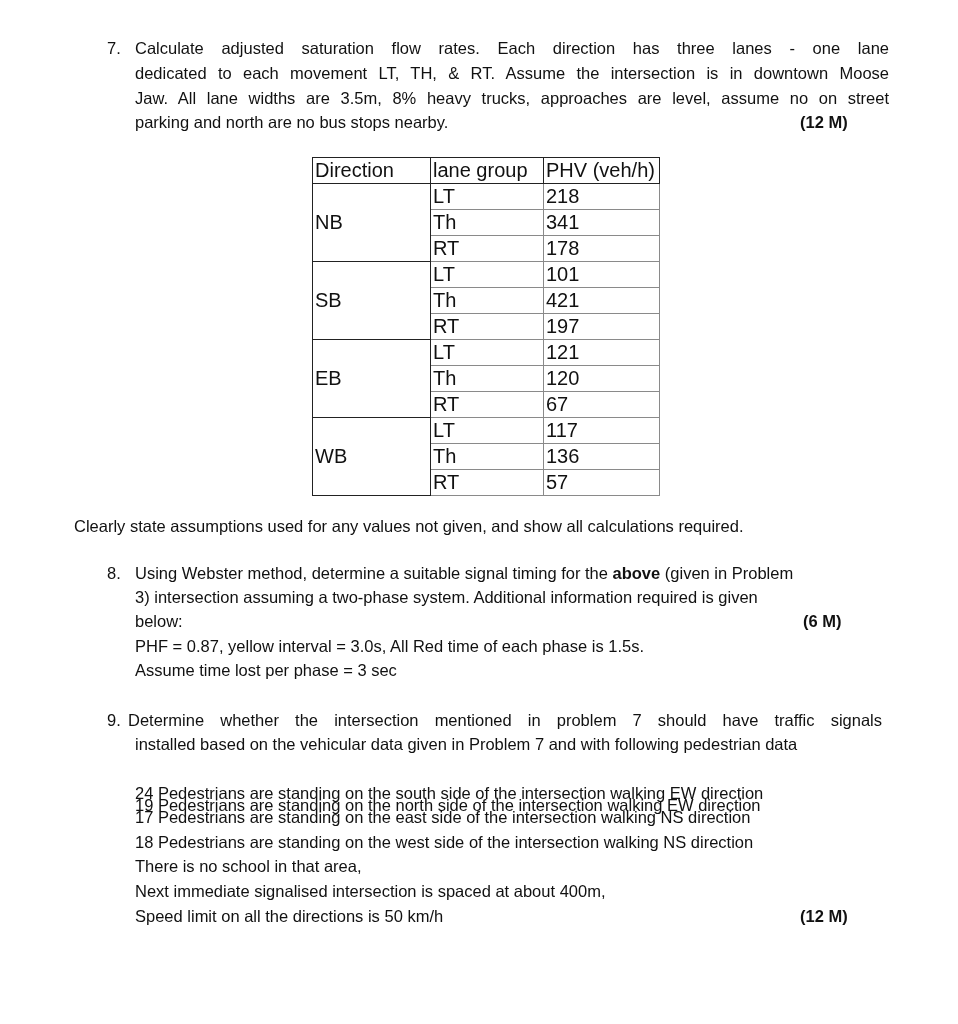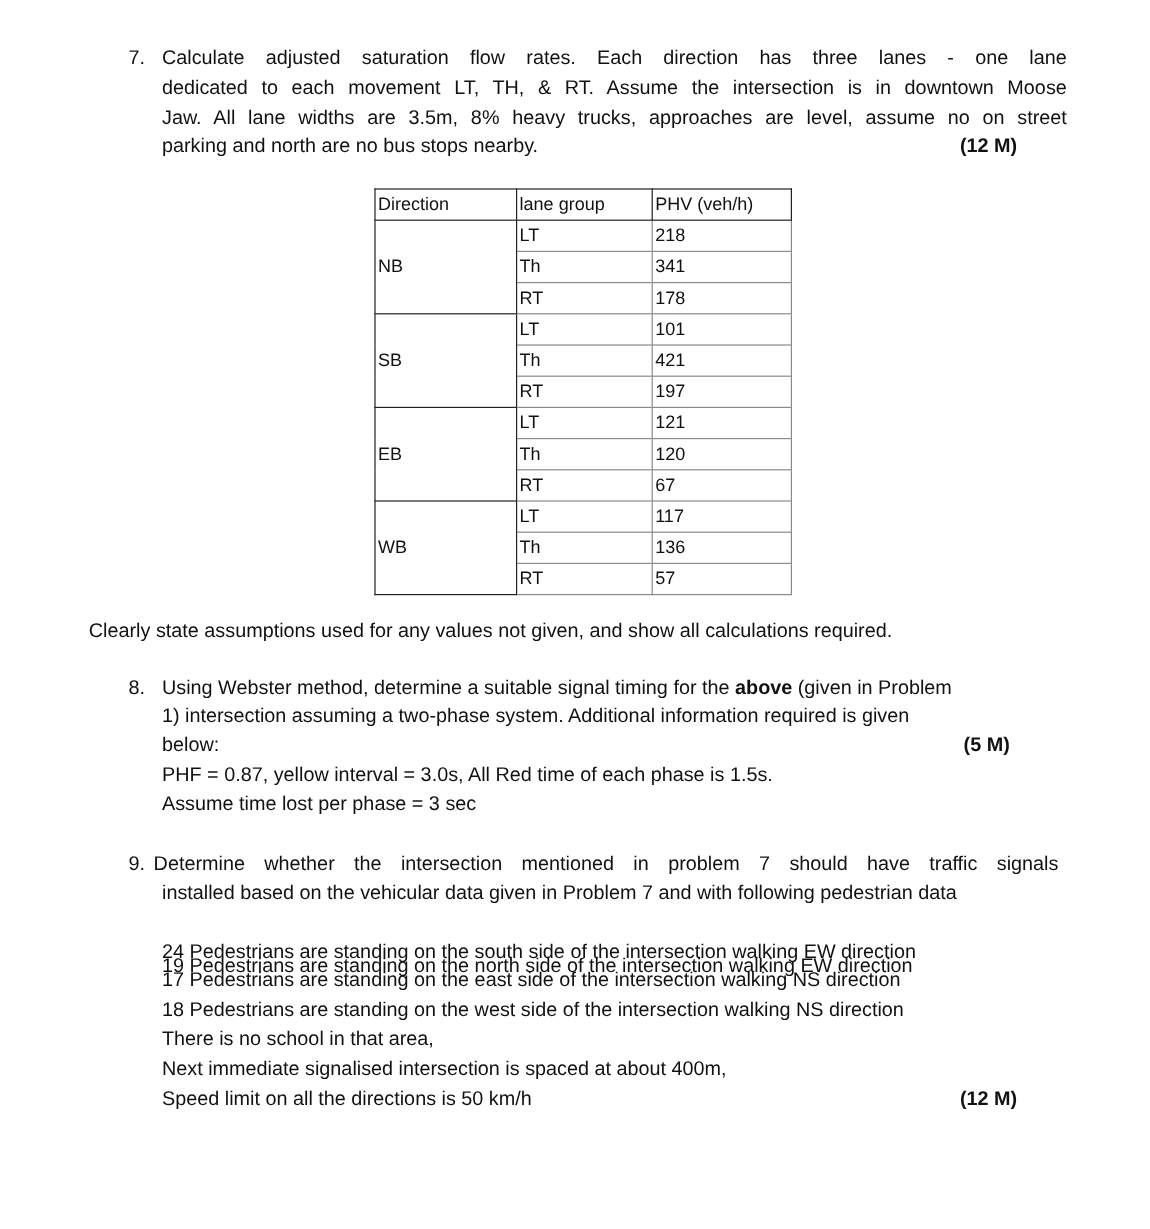--- a/index.html
+++ b/index.html
@@ -5,21 +5,21 @@
   html, body { margin: 0; padding: 0; background: #ffffff; }
   body {
     width: 958px; height: 1024px; position: relative; overflow: hidden;
     font-family: "Liberation Sans", sans-serif; color: #111; font-size: 16.5px;
   }
   .line { position: absolute; white-space: nowrap; line-height: 24px; }
   .just { text-align: justify; text-align-last: justify; white-space: normal; }
   .marks { position: absolute; font-weight: bold; white-space: nowrap; line-height: 24px; }
   table.data {
     position: absolute; left: 312px; top: 157px;
-    border-collapse: collapse; font-size: 15px;
+    border-collapse: collapse; font-size: 20px;
   }
   table.data td {
     border: 1px solid #222; padding: 0 0 0 2px; height: 25px; line-height: 25px;
     vertical-align: middle; box-sizing: border-box;
   }
   table.data td.inner { border-color: #8a8a8a; }
   table.data td.c1 { width: 118px; }
   table.data td.c2 { width: 113px; }
   table.data td.c3 { width: 116px; }
   b { font-weight: bold; }
@@ -100,23 +100,23 @@
     <td class="c3 inner">57</td>
   </tr>
 </tbody>
   </table>
 
 <div class="line" style="left:74px; top:514px;">Clearly state assumptions used for any values not given, and show all calculations required.</div>
 
 <div>
   <span class="line" style="left:107px; top:561px;">8.</span>
   <div class="line" style="left:135px; top:561px;"><span>Using Webster method, determine a suitable signal timing for the </span><b>above</b><span> (given in Problem</span></div>
-  <div class="line" style="left:135px; top:585px;">1) intersection assuming a two-phase system. Additional information required is given</div>
+  <div class="line" style="left:135px; top:585px;">3) intersection assuming a two-phase system. Additional information required is given</div>
   <div class="line" style="left:135px; top:609px;">below:</div>
-  <span class="marks" style="left:803px; top:609px;">(5 M)</span>
+  <span class="marks" style="left:803px; top:609px;">(6 M)</span>
   <div class="line" style="left:135px; top:634px;">PHF = 0.87, yellow interval = 3.0s, All Red time of each phase is 1.5s.</div>
   <div class="line" style="left:135px; top:658px;">Assume time lost per phase = 3 sec</div>
 </div>
 
 <div>
   <span class="line" style="left:107px; top:708px;">9.</span>
   <div class="line just" style="left:128px; top:708px; width:754px;">Determine whether the intersection mentioned in problem 7 should have traffic signals</div>
   <div class="line" style="left:135px; top:732px;">installed based on the vehicular data given in Problem 7 and with following pedestrian data</div>
   <div class="line" style="left:135px; top:757px;margin-top:36px;">19 Pedestrians are standing on the north side of the intersection walking EW direction</div>
   <div class="line" style="left:135px; top:781px;">24 Pedestrians are standing on the south side of the intersection walking EW direction</div>

